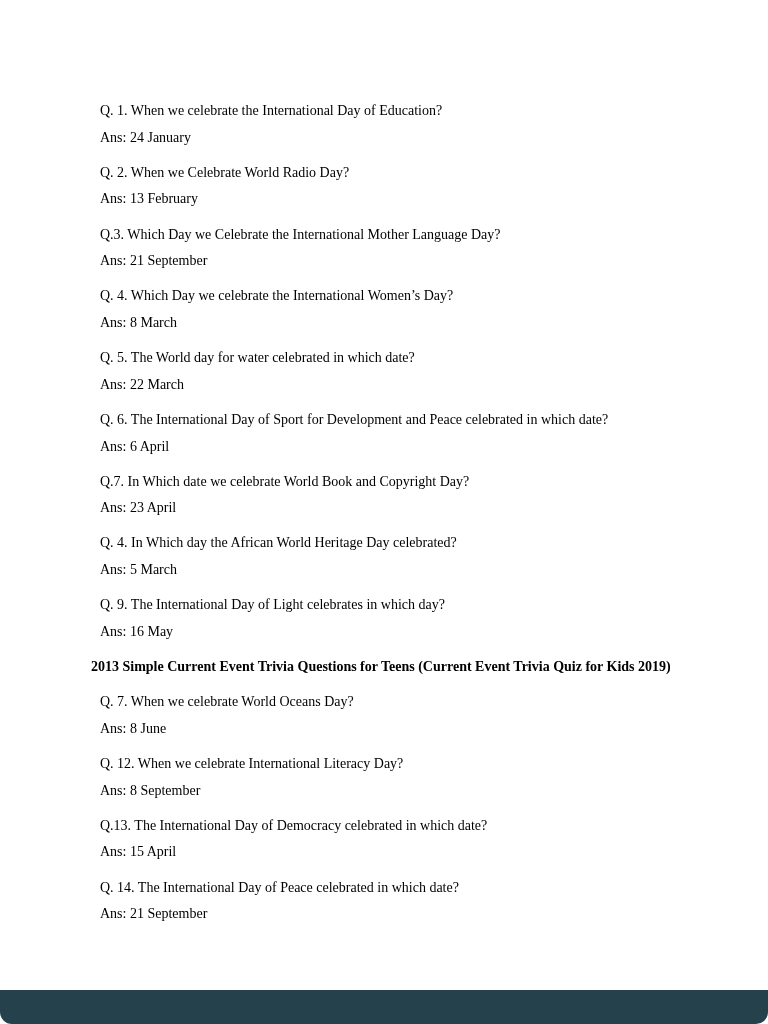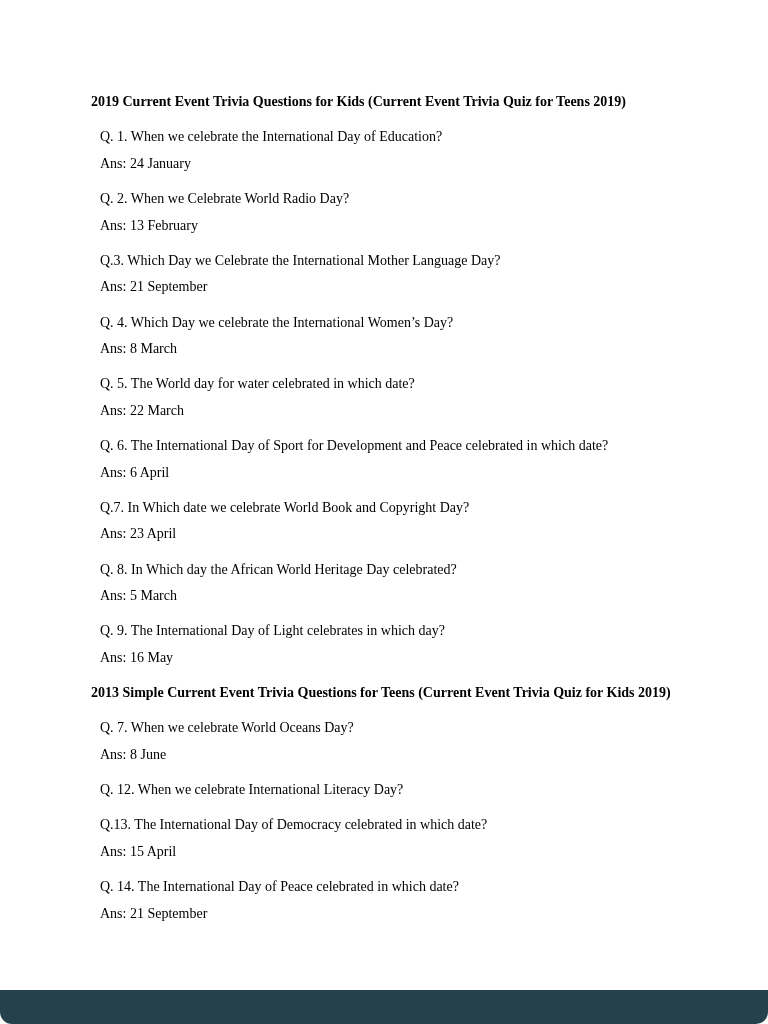--- a/index.html
+++ b/index.html
@@ -36,21 +36,20 @@
     bottom: 0;
     height: 34px;
     border-radius: 0 0 12px 12px;
   }
 </style>
 </head>
 <body>
 
 <div class="doc">
 
-  <h1 class="section-heading nowrap">2019 Current Event Trivia Questions for Kids (Current Event Trivia Quiz for Teens 2019)</h1>
 
   <div class="qa">
     <p>Q. 1. When we celebrate the International Day of Education?</p>
     <p>Ans: 24 January</p>
   </div>
   <div class="qa">
     <p>Q. 2. When we Celebrate World Radio Day?</p>
     <p>Ans: 13 February</p>
   </div>
   <div class="qa">
@@ -67,36 +66,37 @@
   </div>
   <div class="qa">
     <p>Q. 6. The International Day of Sport for Development and Peace celebrated in which date?</p>
     <p>Ans: 6 April</p>
   </div>
   <div class="qa">
     <p>Q.7. In Which date we celebrate World Book and Copyright Day?</p>
     <p>Ans: 23 April</p>
   </div>
   <div class="qa">
-    <p>Q. 8. In Which day the African World Heritage Day celebrated?</p>
+    <p>Q. 4. In Which day the African World Heritage Day celebrated?</p>
     <p>Ans: 5 March</p>
   </div>
   <div class="qa">
     <p>Q. 9. The International Day of Light celebrates in which day?</p>
     <p>Ans: 16 May</p>
   </div>
 
   <h1 class="section-heading">2013 Simple Current Event Trivia Questions for Teens (Current Event Trivia Quiz for Kids 2019)</h1>
 
   <div class="qa">
     <p>Q. 7. When we celebrate World Oceans Day?</p>
     <p>Ans: 8 June</p>
   </div>
   <div class="qa">
     <p>Q. 12. When we celebrate International Literacy Day?</p>
+    <p>Ans: 8 September</p>
   </div>
   <div class="qa">
     <p>Q.13. The International Day of Democracy celebrated in which date?</p>
     <p>Ans: 15 April</p>
   </div>
   <div class="qa">
     <p>Q. 14. The International Day of Peace celebrated in which date?</p>
     <p>Ans: 21 September</p>
   </div>
 

